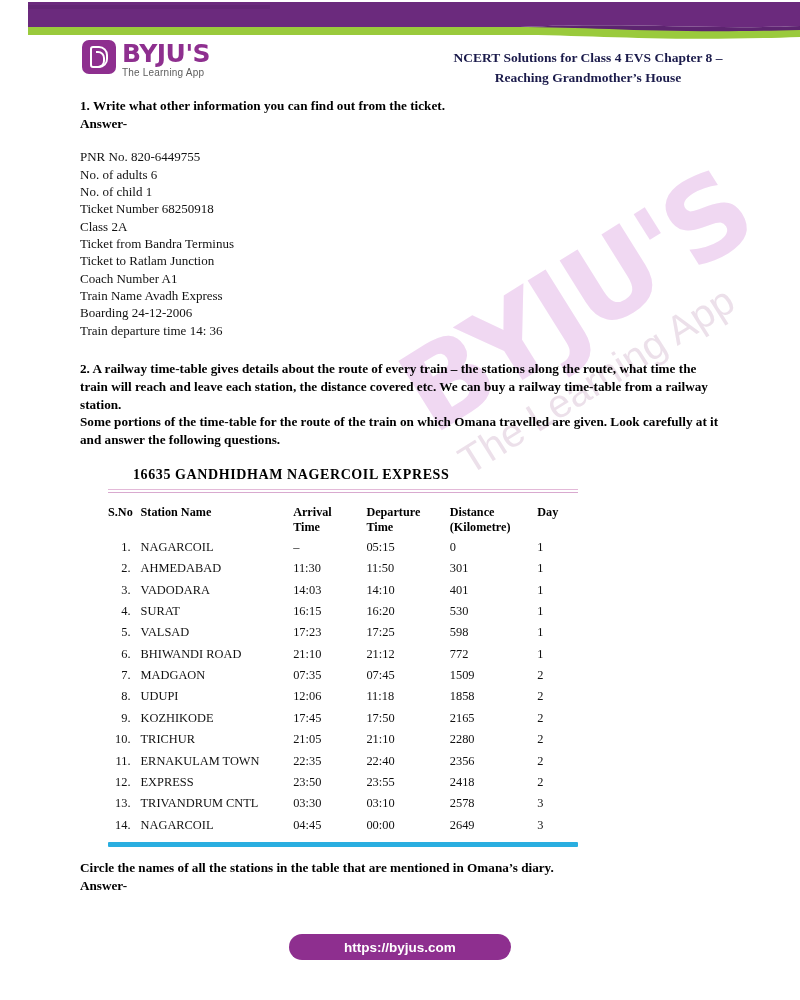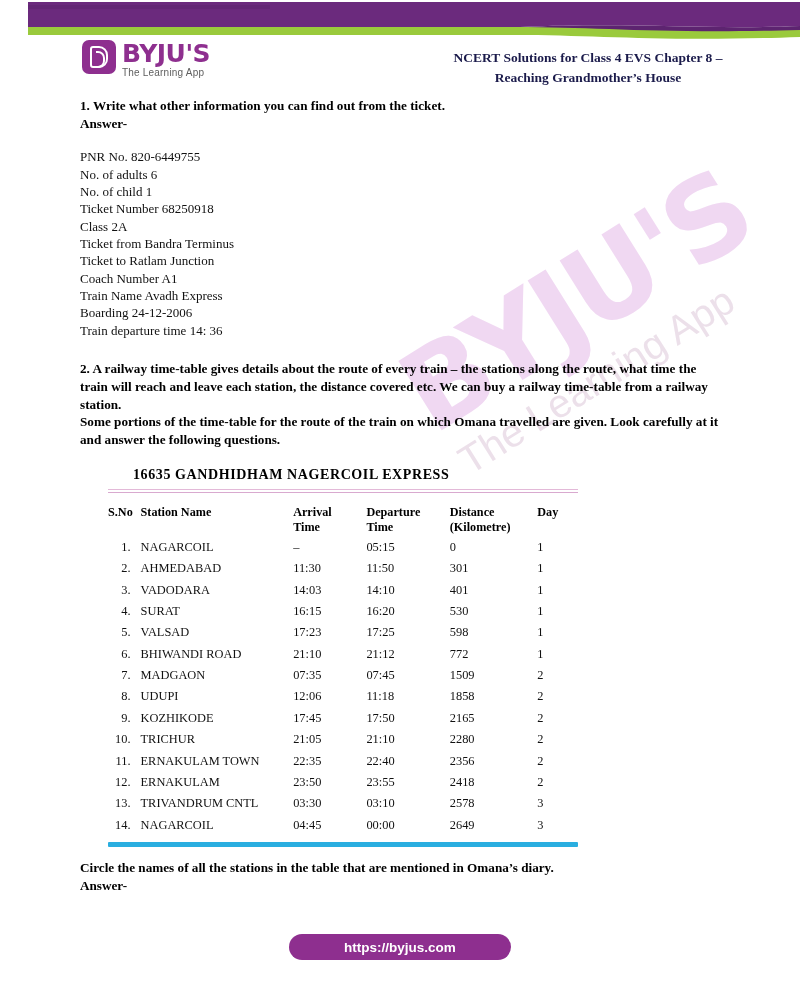--- a/index.html
+++ b/index.html
@@ -380,21 +380,21 @@
           <tr>
             <td class="col-sno">11.</td>
             <td class="col-name">ERNAKULAM TOWN</td>
             <td class="col-arr">22:35</td>
             <td class="col-dep">22:40</td>
             <td class="col-dist">2356</td>
             <td class="col-day">2</td>
           </tr>
           <tr>
             <td class="col-sno">12.</td>
-            <td class="col-name">ERNAKULAM</td>
+            <td class="col-name">EXPRESS</td>
             <td class="col-arr">23:50</td>
             <td class="col-dep">23:55</td>
             <td class="col-dist">2418</td>
             <td class="col-day">2</td>
           </tr>
           <tr>
             <td class="col-sno">13.</td>
             <td class="col-name">TRIVANDRUM CNTL</td>
             <td class="col-arr">03:30</td>
             <td class="col-dep">03:10</td>

